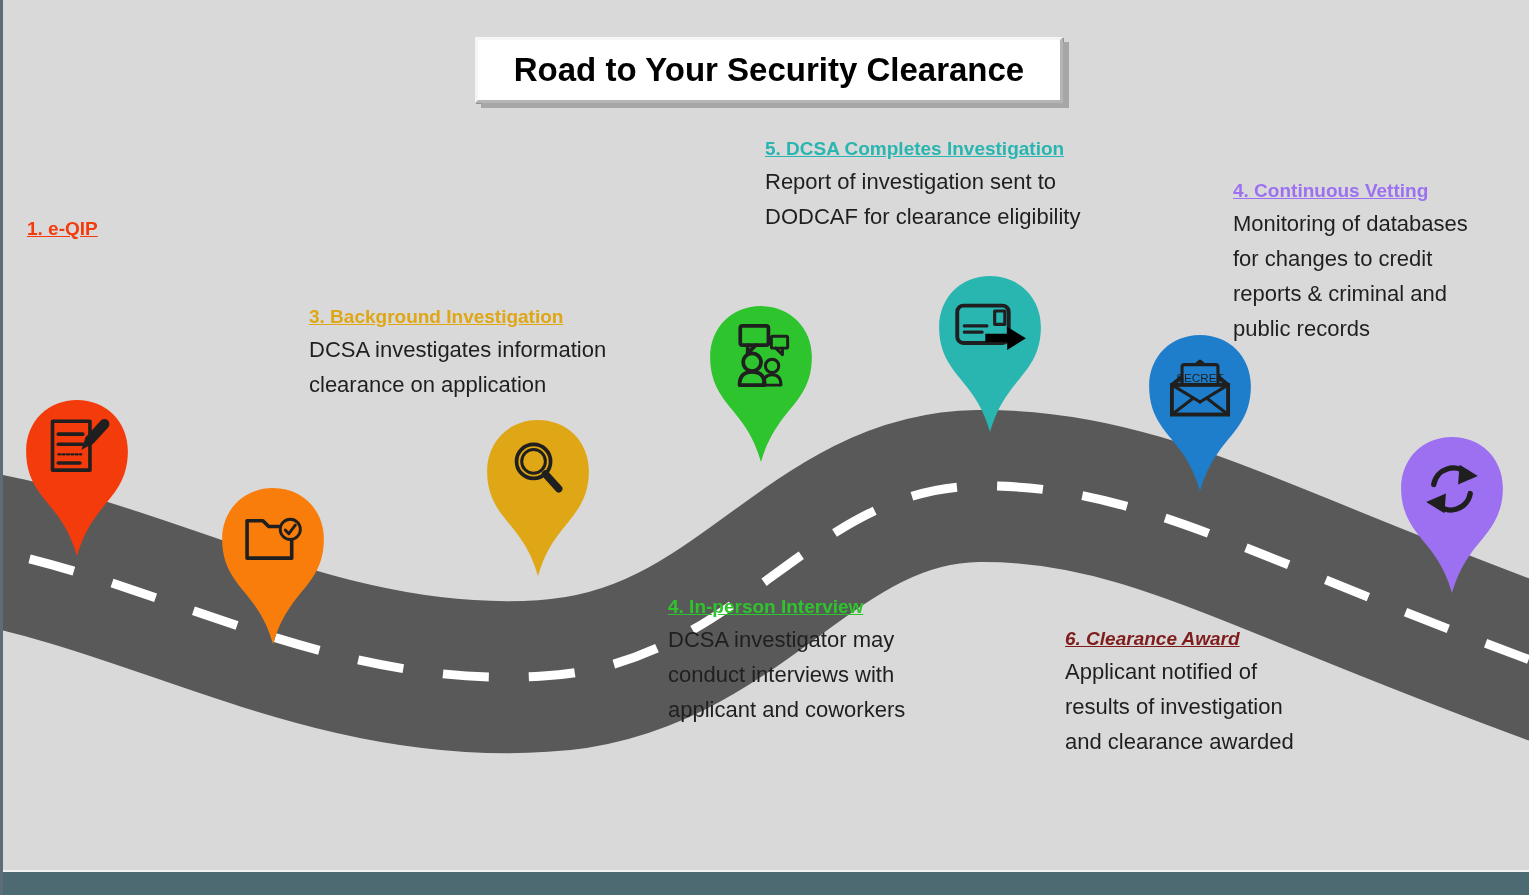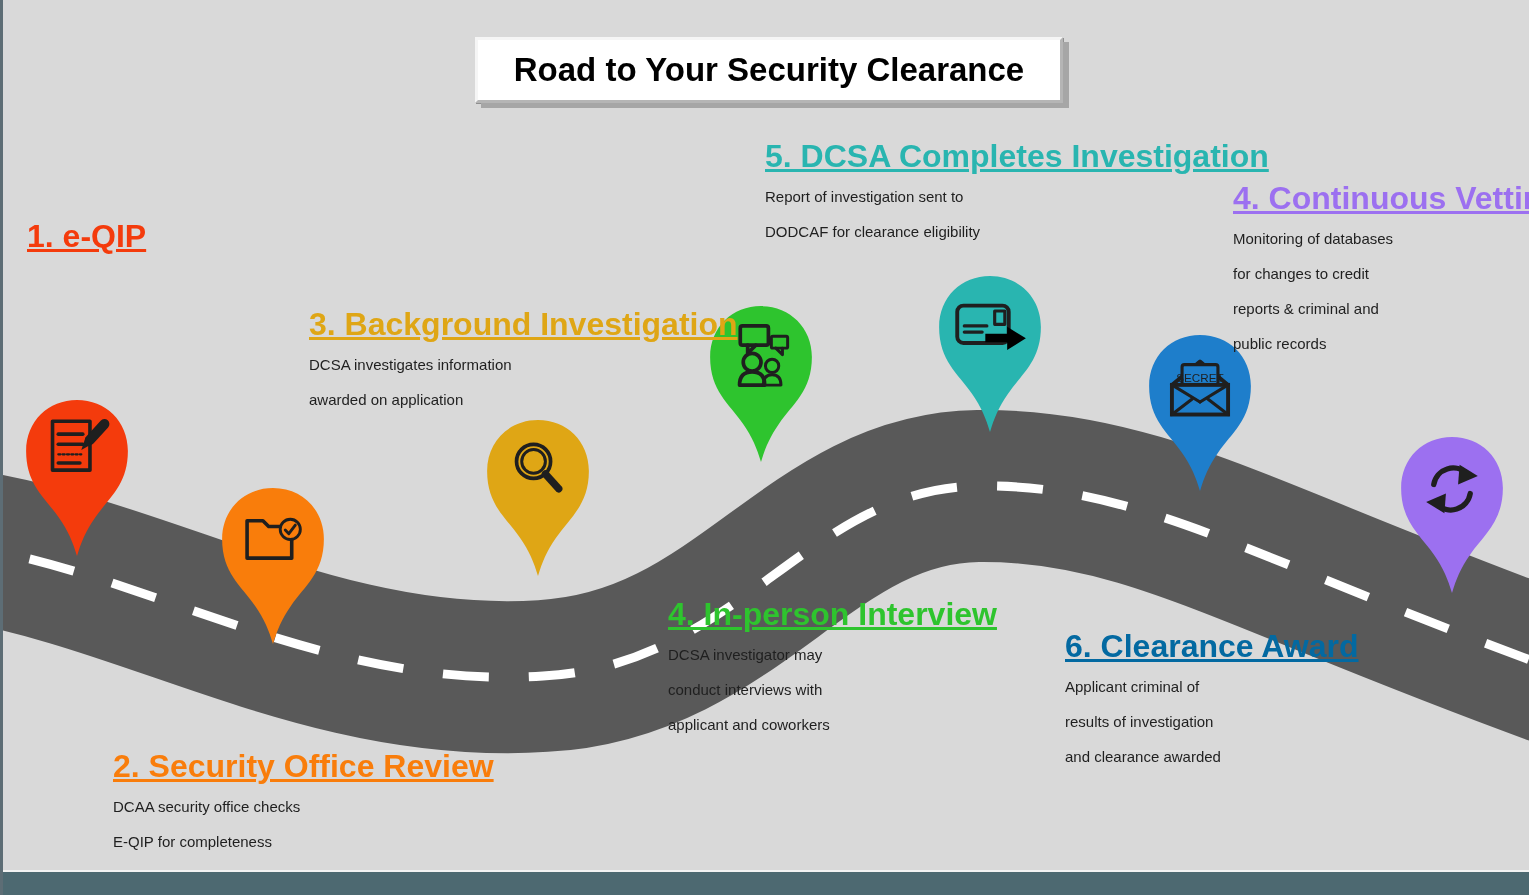--- a/index.html
+++ b/index.html
@@ -29,27 +29,27 @@
   .pin svg.drop{display:block;}
   .pin .icon{
     position:absolute;left:50%;transform:translateX(-50%);
     top:16px;
   }
   .step{
     position:absolute;z-index:4;
   }
   .step h2{
     margin:0 0 4px 0;
-    font-size:32px;font-weight:700;
+    font-size:19px;font-weight:700;
     text-decoration:underline;
     white-space:nowrap;
   }
   .step p{
     margin:0;
-    font-size:15px;line-height:35px;
+    font-size:22px;line-height:35px;
     color:#1f1f1f;
     white-space:pre-line;
   }
   .footer-bar{
     position:absolute;left:0;bottom:0;width:100%;height:23px;
     background:#4d6971;
     border-top:2px solid #f2f2f2;
     z-index:5;
   }
   .ic{stroke:#1f1f1f;fill:none;stroke-linejoin:round;stroke-linecap:round;}
@@ -155,48 +155,43 @@
       <polygon points="60,18 84,33 58,44" fill="#1f1f1f"></polygon>
       <path class="ic" stroke-width="7" d="M74,56 A26,26 0 0 1 30,70"></path>
       <polygon points="40,82 16,67 42,56" fill="#1f1f1f"></polygon>
     </svg>
   </div>
 
   <div class="step" style="left:24px;top:218px;">
     <h2 style="color: rgb(244, 59, 12);">1. e-QIP</h2>
   </div>
 
-  <div class="step" style="left:110px;top:748px;">
-    <h2 style="color: rgb(249, 125, 11);">2. Security Office Review</h2>
-    <p>DCAA security office checks
-E-QIP for completeness</p>
-  </div>
 
   <div class="step" style="left:306px;top:306px;">
     <h2 style="color: rgb(223, 166, 21);">3. Background Investigation</h2>
     <p>DCSA investigates information
-awarded on application</p>
+clearance on application</p>
   </div>
 
   <div class="step" style="left:665px;top:596px;">
     <h2 style="color: rgb(46, 196, 46);">4. In-person Interview</h2>
     <p>DCSA investigator may
 conduct interviews with
 applicant and coworkers</p>
   </div>
 
   <div class="step" style="left:762px;top:138px;">
     <h2 style="color: rgb(41, 181, 176);">5. DCSA Completes Investigation</h2>
     <p>Report of investigation sent to
 DODCAF for clearance eligibility</p>
   </div>
 
   <div class="step" style="left:1062px;top:628px;">
-    <h2 style="color: #0369a1;">6. Clearance Award</h2>
-    <p>Applicant criminal of
+    <h2 style="color: #7f1d1d; font-style: italic;">6. Clearance Award</h2>
+    <p>Applicant notified of
 results of investigation
 and clearance awarded</p>
   </div>
 
   <div class="step" style="left:1230px;top:180px;">
     <h2 style="color: rgb(156, 112, 240);">4. Continuous Vetting</h2>
     <p>Monitoring of databases
 for changes to credit
 reports &amp; criminal and
 public records</p>

